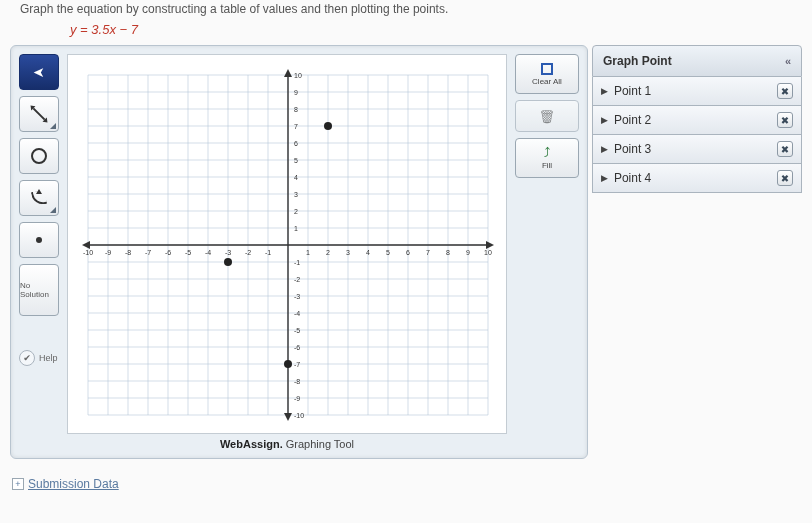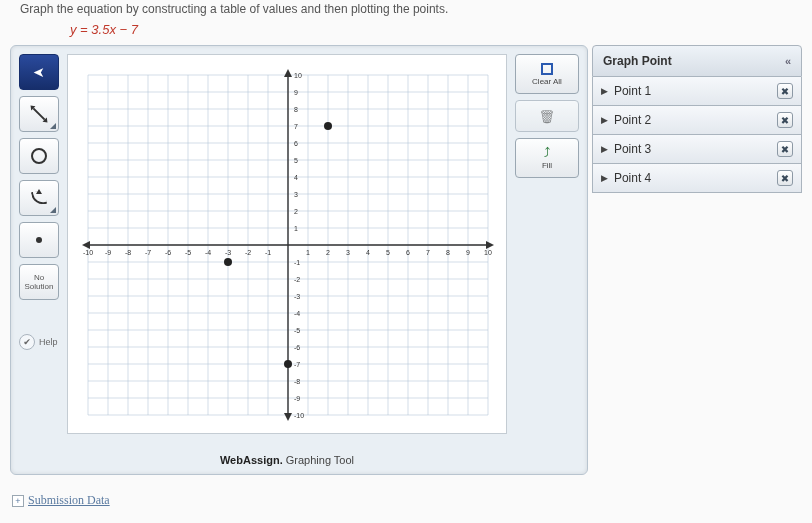--- a/index.html
+++ b/index.html
@@ -59,23 +59,22 @@
     position: relative;
   }
   .tool.selected {
     background: linear-gradient(#2a4a9c,#162e6b);
     border-color: #162e6b;
     color: #fff;
   }
   .tool.no-solution {
     font-size: 8px;
     line-height: 9px;
-    text-align: center;
     color: #555;
-    height: 36px;
+    height: 52px;
   }
   .tool .corner-tri {
     position: absolute;
     bottom: 2px;
     right: 2px;
     width: 0;
     height: 0;
     border-left: 6px solid transparent;
     border-bottom: 6px solid #5a6a7a;
   }
@@ -125,21 +124,21 @@
   .help-icon {
     width: 16px; height: 16px;
     border: 1px solid #aab4be;
     border-radius: 50%;
     display: flex; align-items:center; justify-content:center;
     font-size: 9px;
     background: #f4f7fa;
   }
   .footer-tag {
     text-align: center;
-    margin-top: 20px;
+    margin-top: 4px;
     font-size: 11px;
     color: #444;
   }
   .footer-tag b { color: #222; }
   .layers-panel {
     width: 210px;
     margin-left: 4px;
   }
   .layers-header {
     background: linear-gradient(#eef3f8,#d7dee6);
@@ -196,21 +195,21 @@
     gap: 4px;
   }
   .submission .box {
     width: 12px; height: 12px;
     border: 1px solid #9aa7b2;
     display: flex; align-items:center; justify-content:center;
     font-size: 9px;
     color: #5a7aa0;
     background: #fff;
   }
-  .submission .link { text-decoration: underline; cursor: pointer; font-family: Liberation Serif, serif; }
+  .submission .link { text-decoration: underline; cursor: pointer; }
   .line-diag {
     width: 16px; height: 2px;
     background: #333;
     transform: rotate(45deg);
     position: relative;
   }
   .line-diag::before, .line-diag::after {
     content:'';
     position:absolute;
     width:0;height:0;

